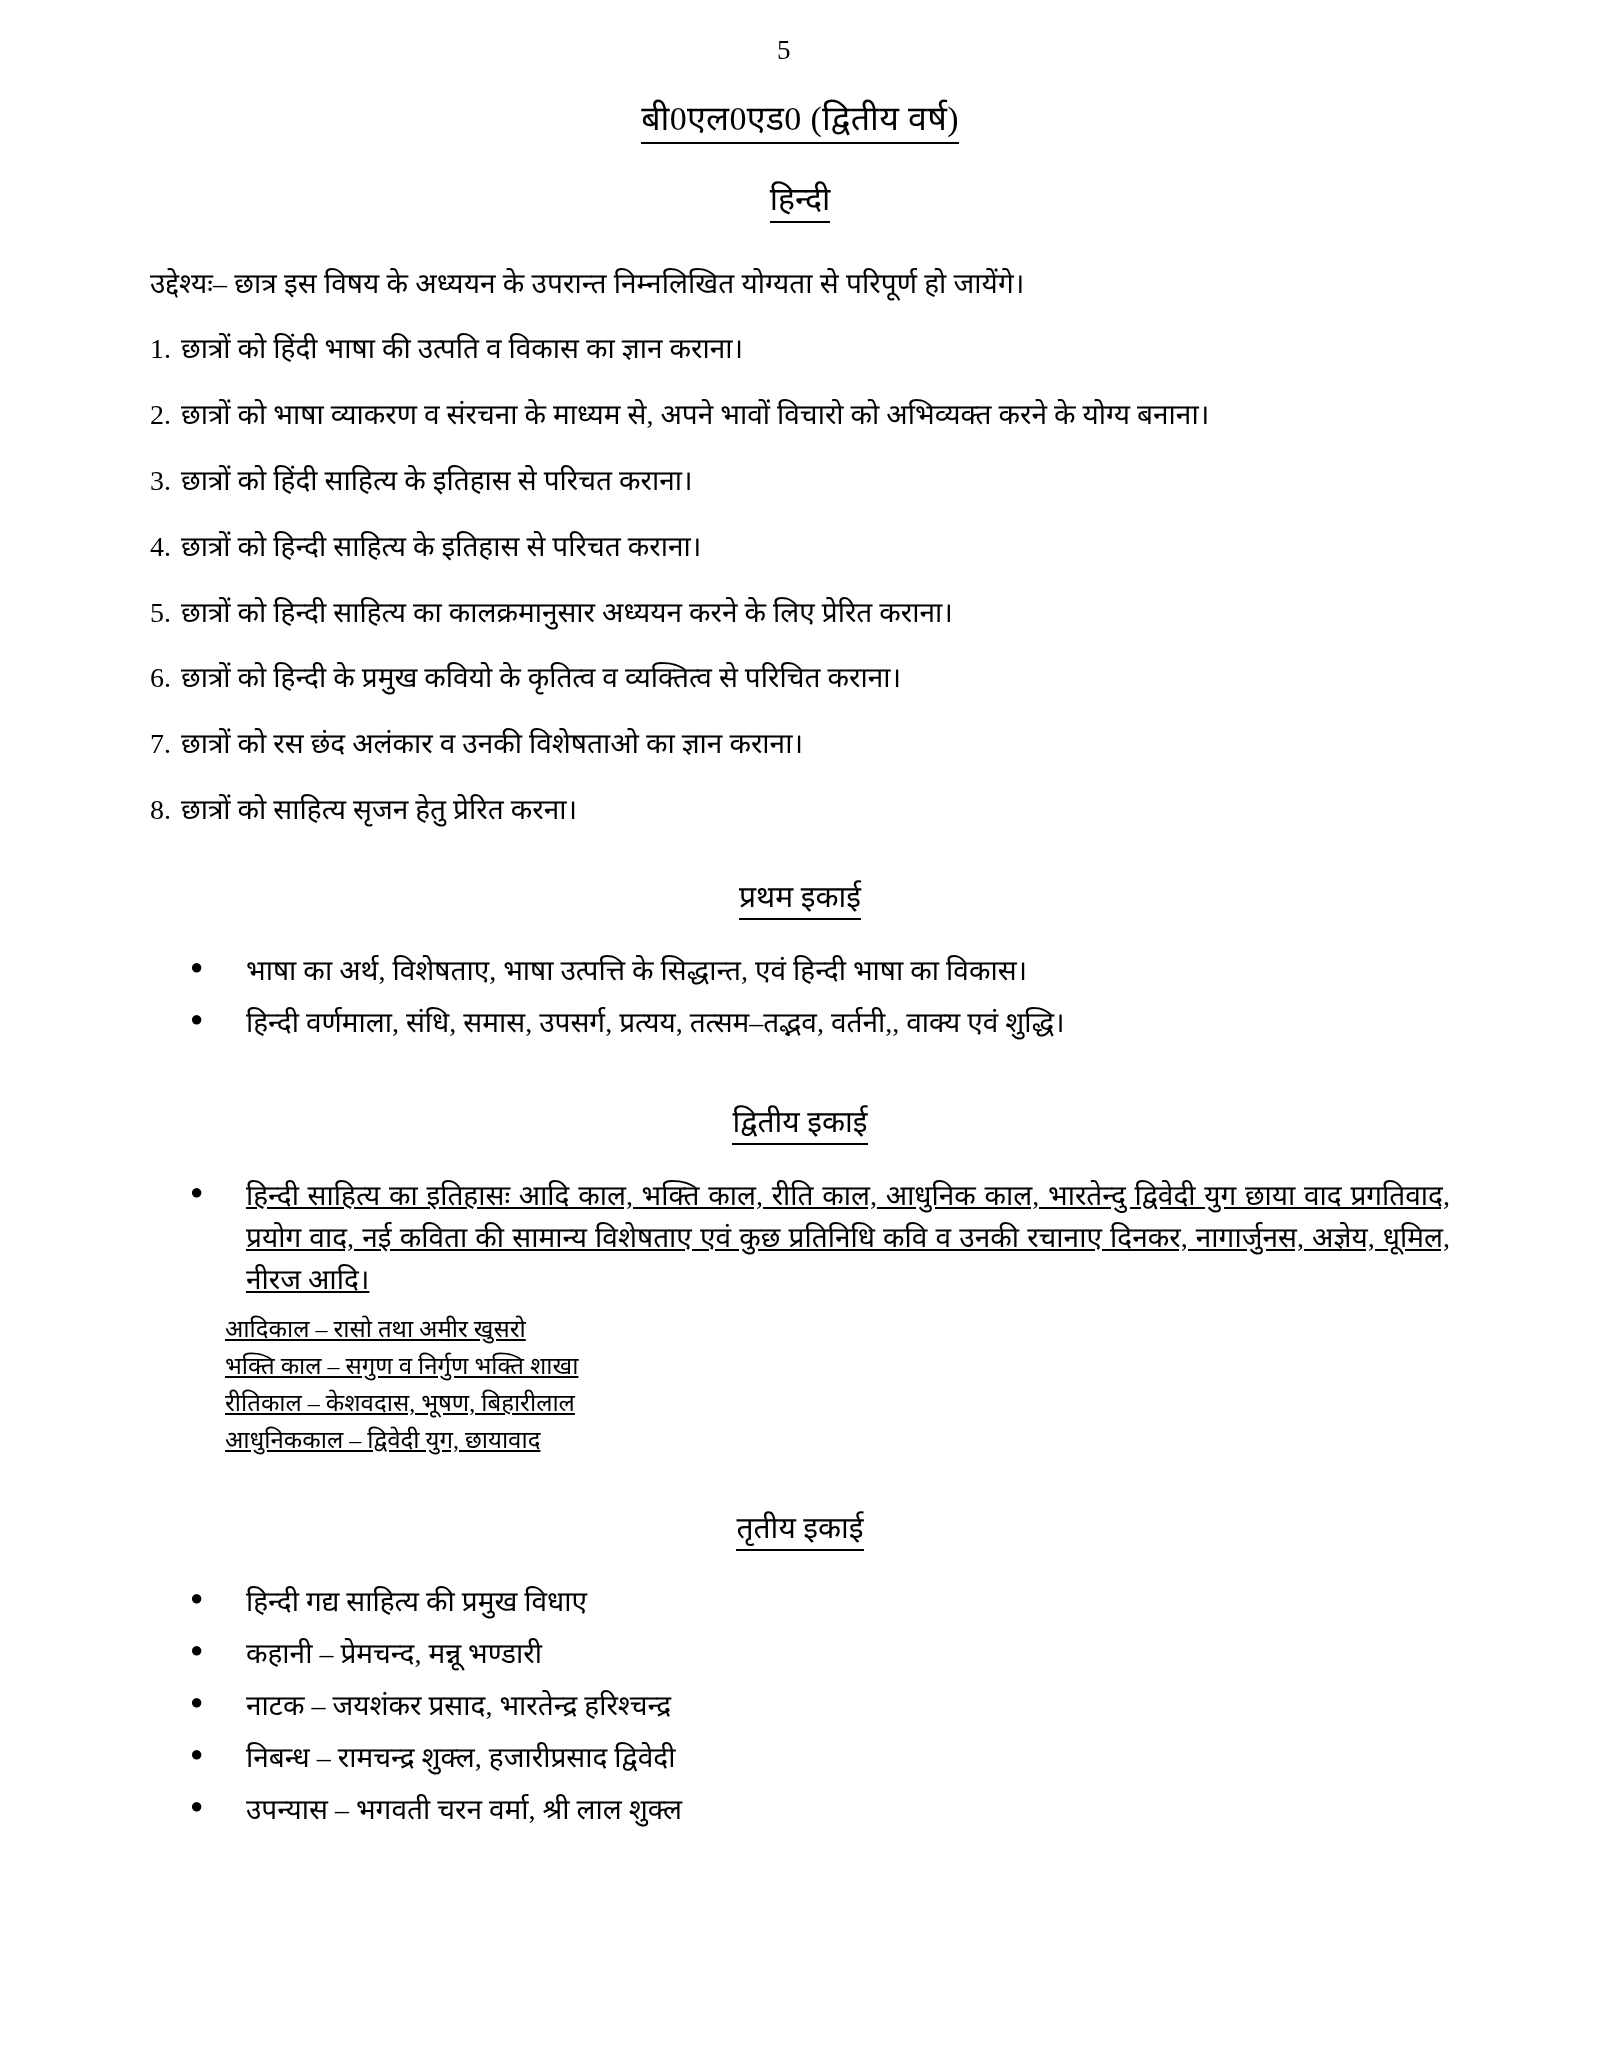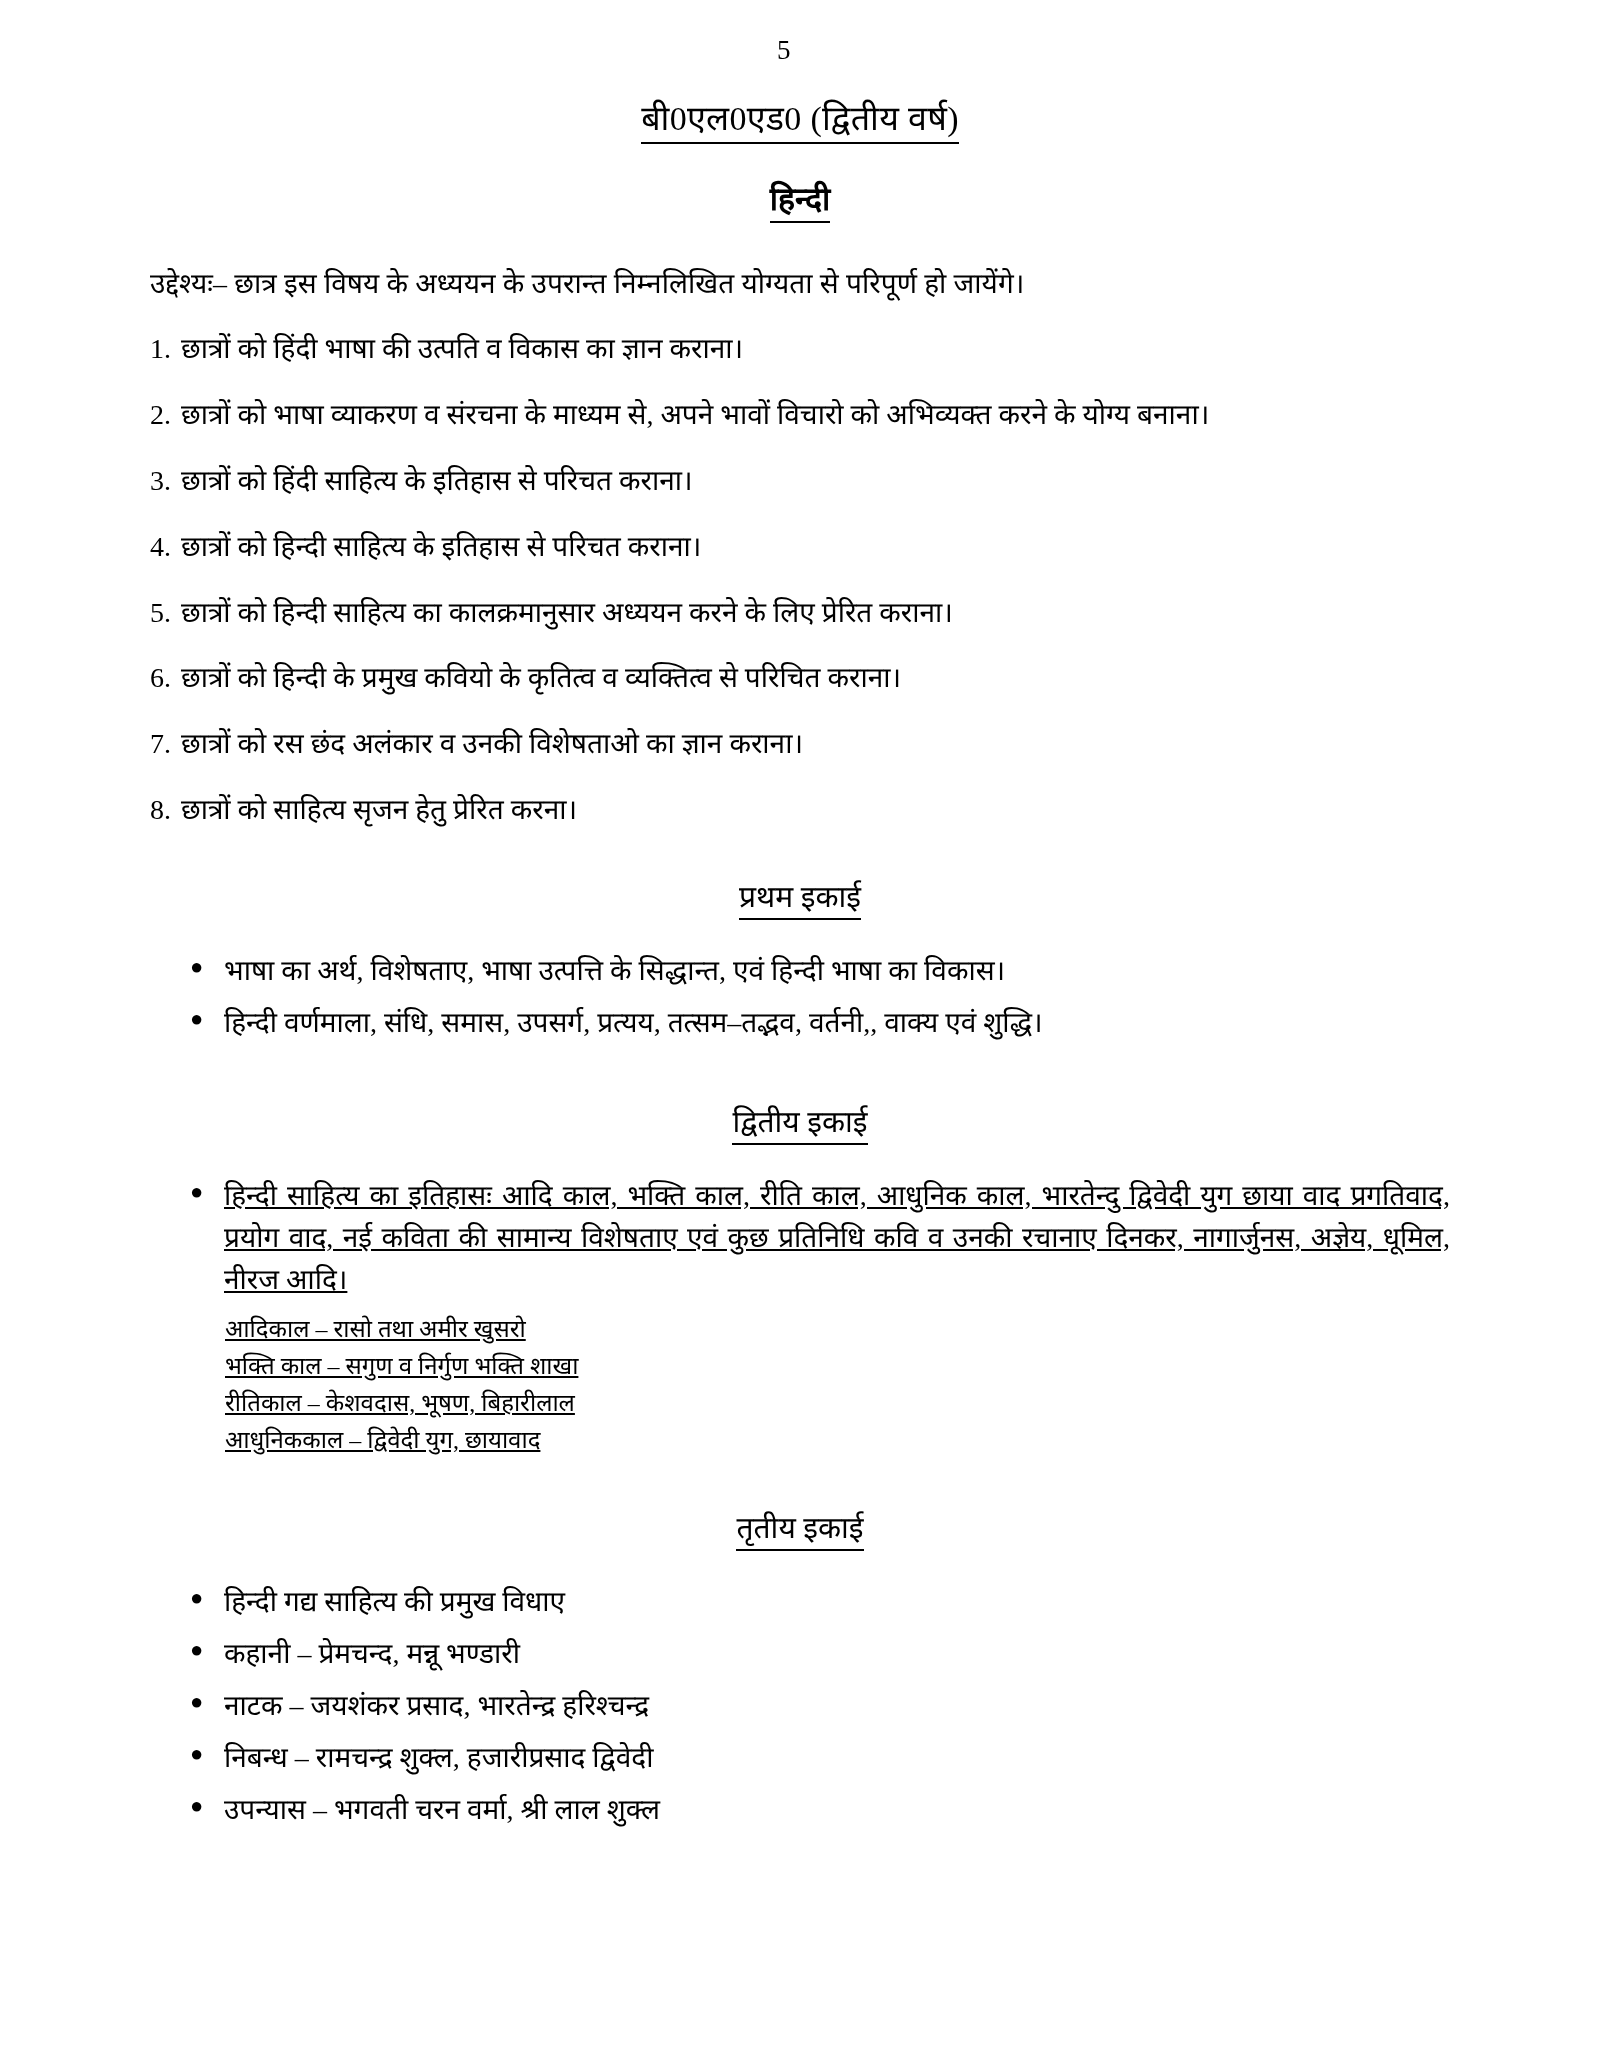--- a/index.html
+++ b/index.html
@@ -39,21 +39,21 @@
   .doc-title .u,
   .subject-title .u,
   .unit-title .u {
     border-bottom: 2px solid #000;
     padding-bottom: 2px;
     display: inline-block;
   }
   .subject-title {
     text-align: center;
     font-size: 32px;
-    font-weight: 700;
+    font-weight: 400;
     margin: 32px 0 0 0;
   }
   .objective-intro {
     font-size: 28px;
     line-height: 1.35;
     margin: 42px 0 0 0;
     letter-spacing: 0.1px;
   }
   .obj-list {
     list-style: none;
@@ -105,20 +105,21 @@
   }
   .bullet {
     flex: 0 0 auto;
     width: 34px;
     font-size: 22px;
     line-height: 1.55;
     color: #000;
   }
   .bl-text {
     flex: 1 1 auto;
+    margin-left: 22px;
   }
   .sub-lines {
     margin: 0;
     padding: 0;
     list-style: none;
   }
   .sub-lines li {
     font-size: 24px;
     line-height: 1.5;
     margin: 1px;

